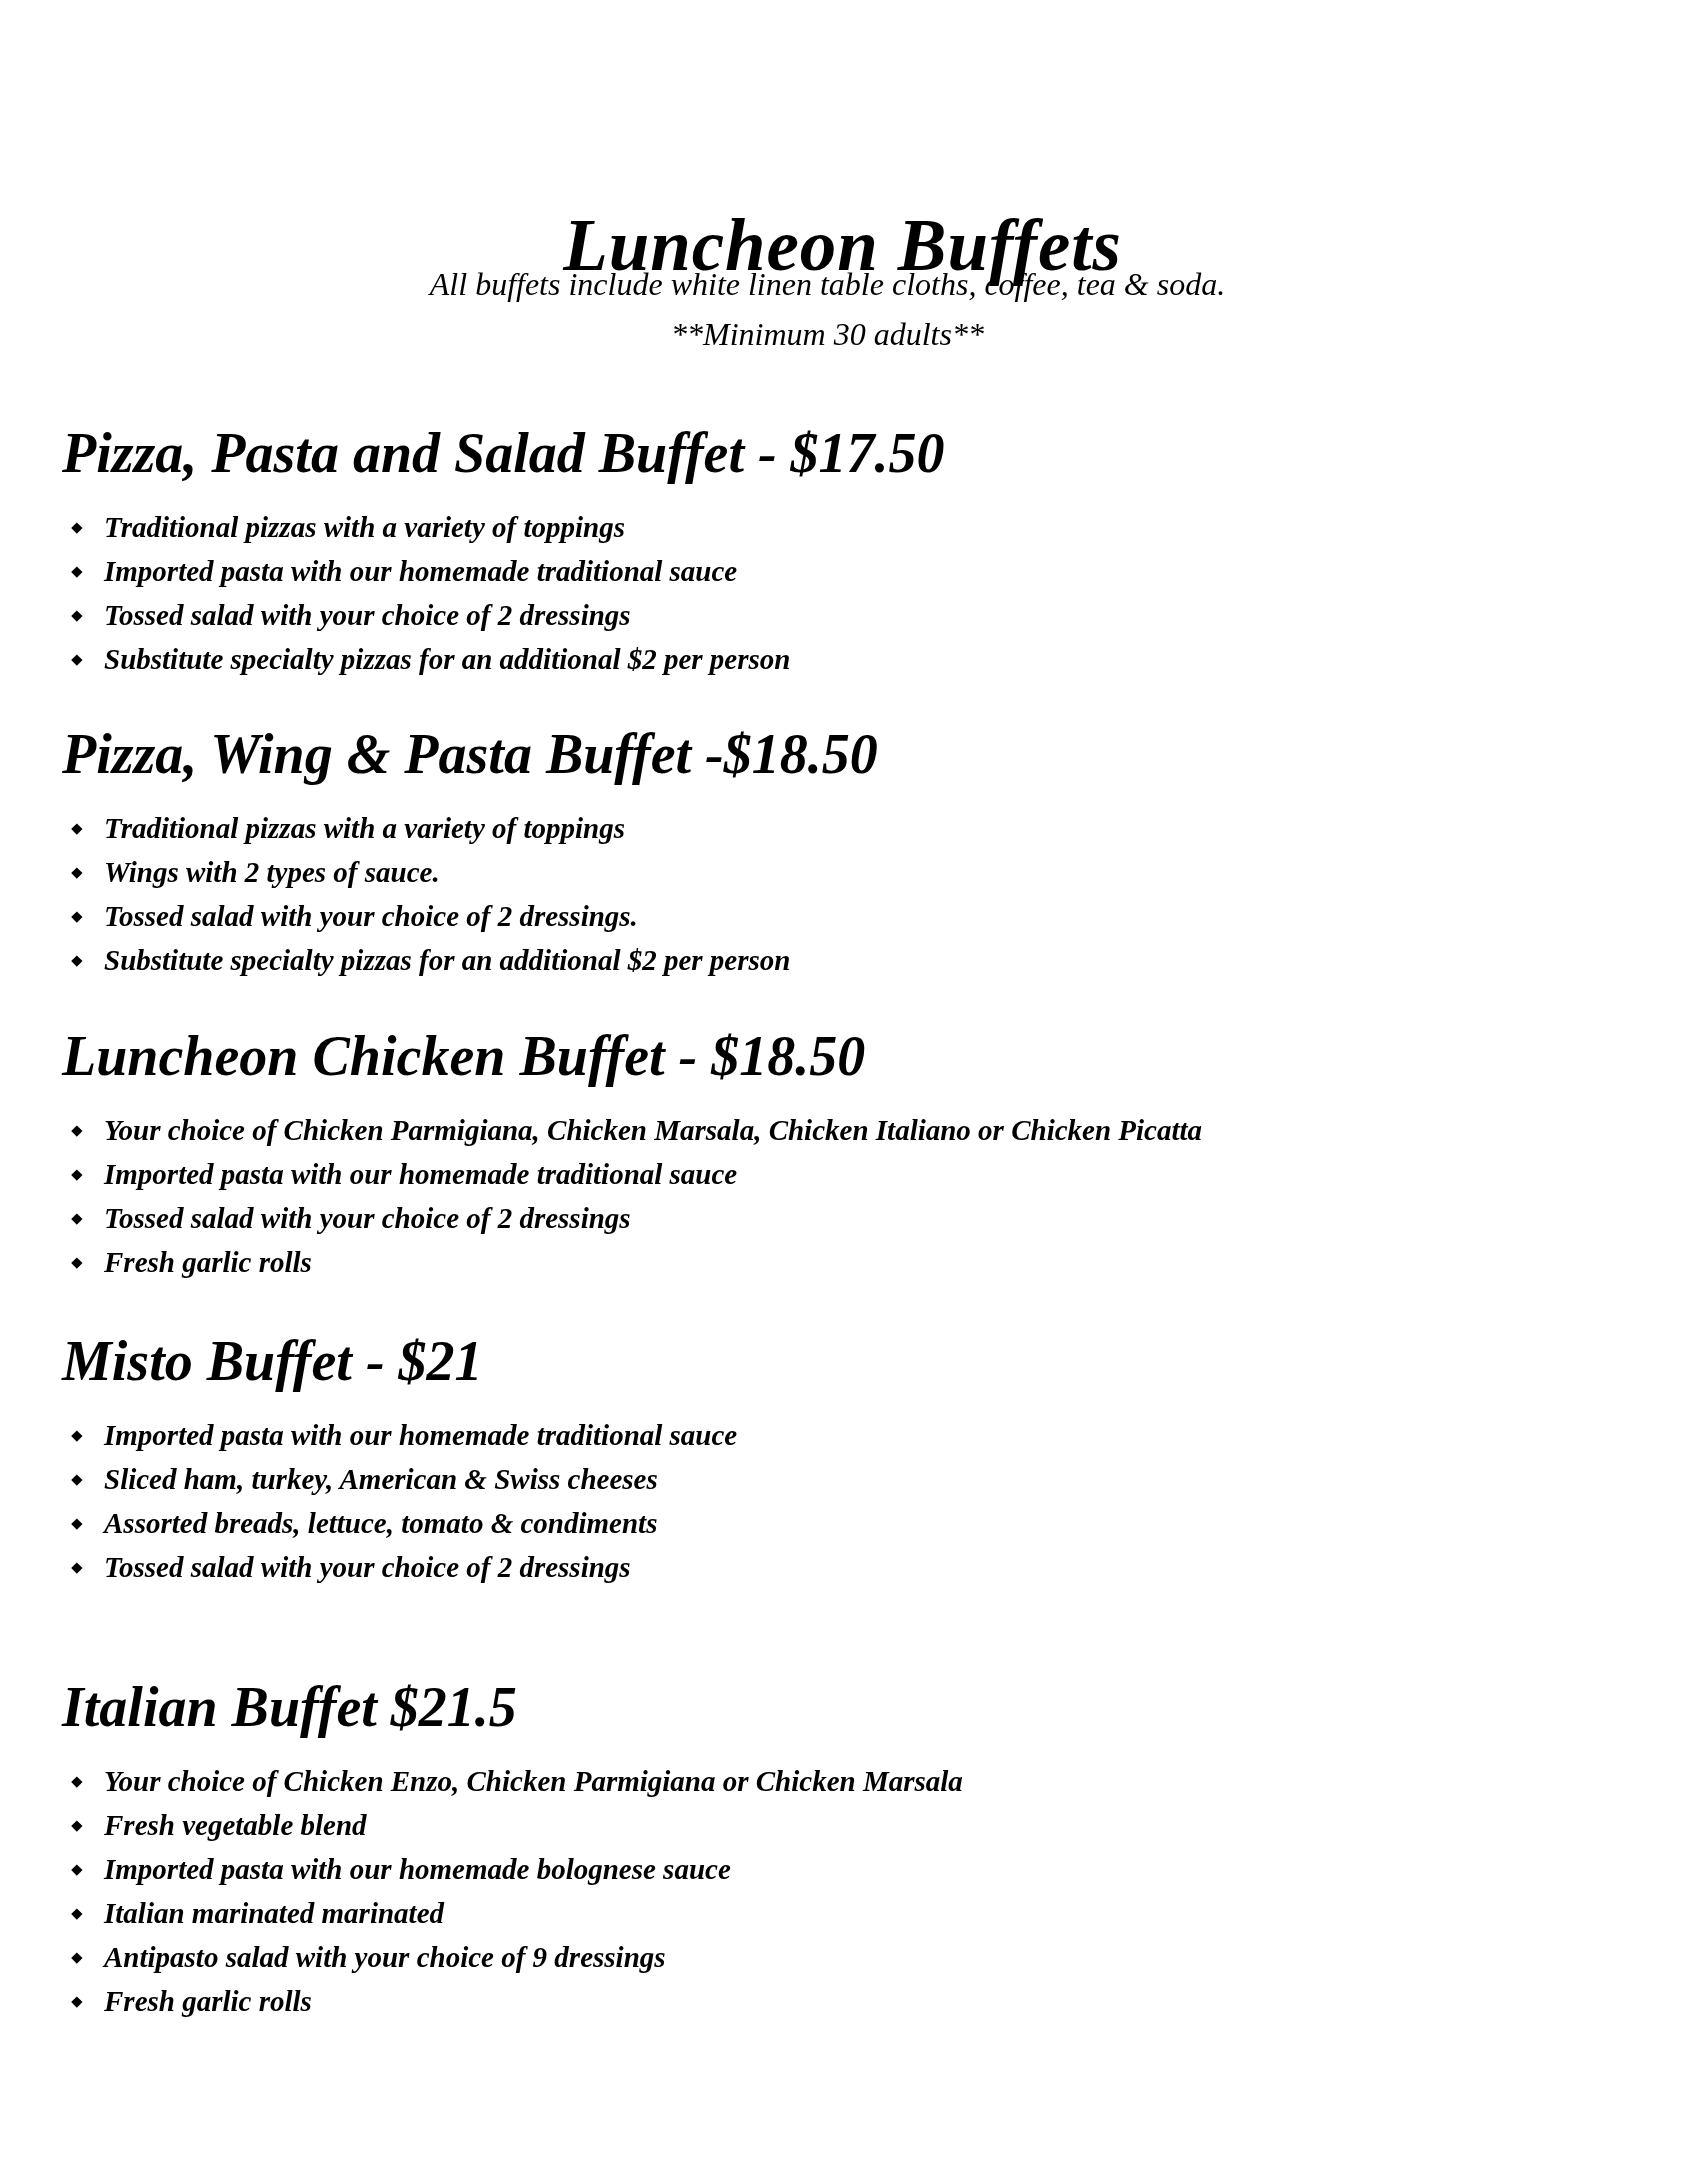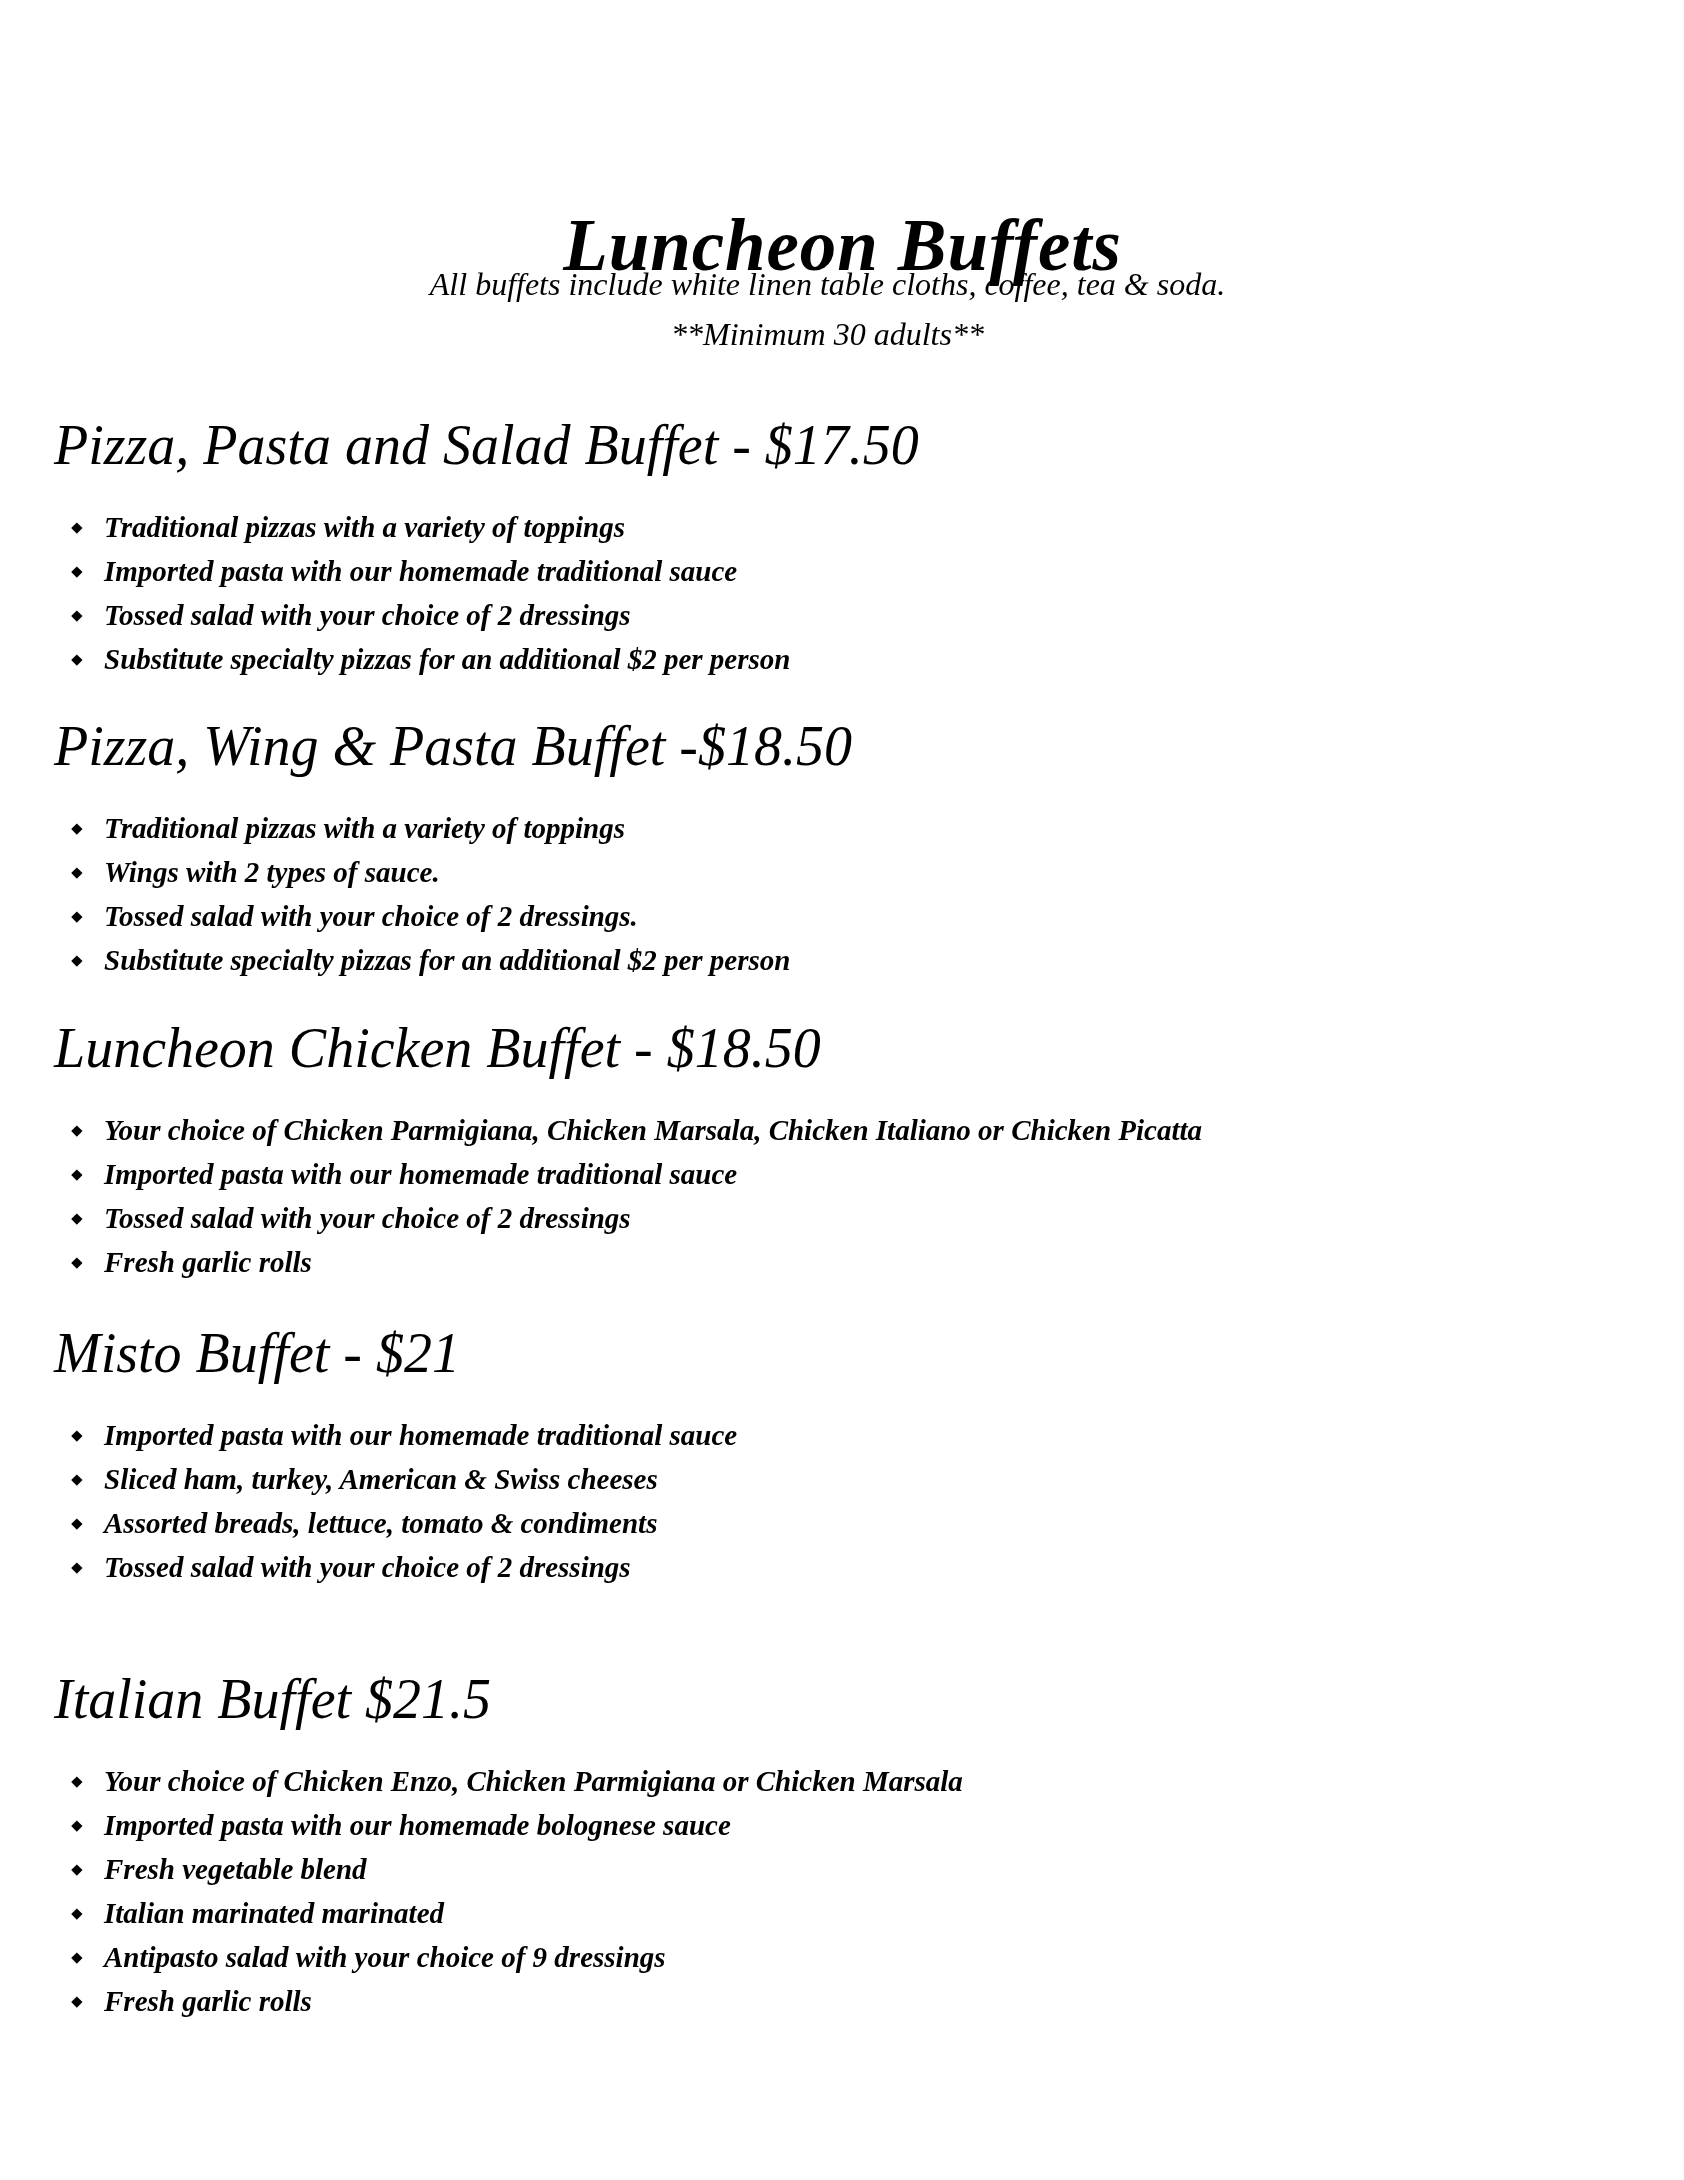--- a/index.html
+++ b/index.html
@@ -15,21 +15,21 @@
     letter-spacing: 0.9px;
     font-style: italic;
   }
   .subtitle {
     position: absolute; left: 0; width: 1655px; text-align: center;
     font-size: 32px; line-height: 43px;
   }
   .section { position: absolute; left: 54px; }
   .section-heading {
     font-size: 56px; line-height: 56px; white-space: nowrap;
-    margin: 0; font-weight: normal;
+    margin: 8px; font-weight: bold;
   }
   .bullets { list-style: none; margin: 16px; padding: 0; position: absolute; left: 0; top: 72px; font-weight: bold; }
   .bullet {
     position: relative; font-size: 29px; line-height: 44px; height: 44px;
     white-space: nowrap; padding-left: 34px;
   }
   .diamond {
     position: absolute; left: 3.4px; top: 19px; width: 7.7px; height: 7.7px;
     background: #000; transform: rotate(45deg);
   }
@@ -78,20 +78,20 @@
     <li class="bullet"><span class="diamond"></span><span>Sliced ham, turkey, American &amp; Swiss cheeses</span></li>
     <li class="bullet"><span class="diamond"></span><span>Assorted breads, lettuce, tomato &amp; condiments</span></li>
     <li class="bullet"><span class="diamond"></span><span>Tossed salad with your choice of 2 dressings</span></li>
   </ul>
 </section>
 
 <section class="section" style="top:1671px">
   <h2 class="section-heading">Italian Buffet $21.5</h2>
   <ul class="bullets">
     <li class="bullet"><span class="diamond"></span><span>Your choice of Chicken Enzo, Chicken Parmigiana or Chicken Marsala</span></li>
+    <li class="bullet"><span class="diamond"></span><span>Fresh vegetable blend</span></li>
     <li class="bullet"><span class="diamond"></span><span>Imported pasta with our homemade bolognese sauce</span></li>
-    <li class="bullet"><span class="diamond"></span><span>Fresh vegetable blend</span></li>
     <li class="bullet"><span class="diamond"></span><span>Italian marinated marinated</span></li>
     <li class="bullet"><span class="diamond"></span><span>Antipasto salad with your choice of 9 dressings</span></li>
     <li class="bullet"><span class="diamond"></span><span>Fresh garlic rolls</span></li>
   </ul>
 </section>
 
 
 </body></html>

